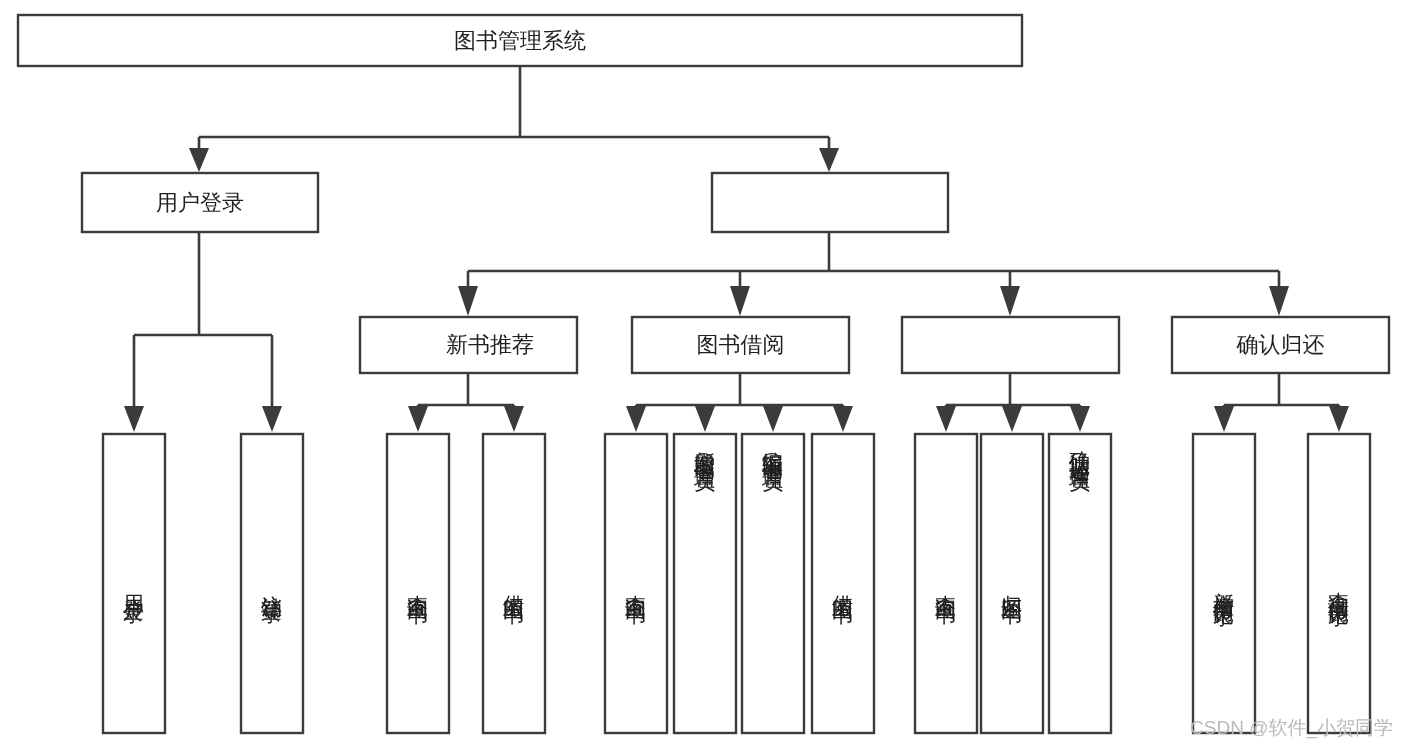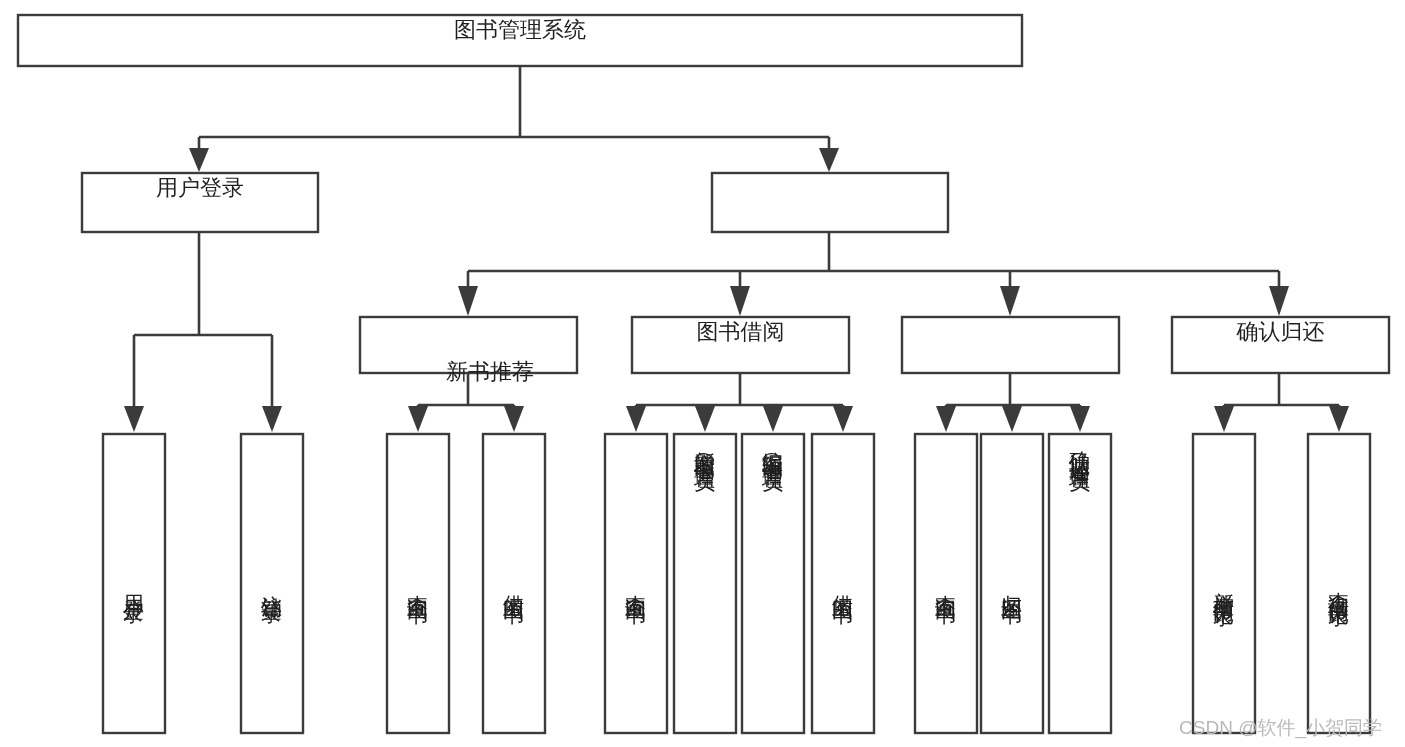--- a/index.html
+++ b/index.html
@@ -53,33 +53,33 @@
     font-family: "Liberation Sans", "DejaVu Sans", sans-serif;
     font-size: 21px;
     line-height: 1;
     letter-spacing: 3px;
     color: #1f1f1f;
     white-space: nowrap;
   }
   .hlabel-wrap {
     position: absolute;
     display: flex;
-    align-items: flex-start;
+    align-items: center;
     justify-content: center;
     pointer-events: none;
   }
   .hlabel-text {
     font-family: "Liberation Sans", "DejaVu Sans", sans-serif;
     font-size: 22px;
     color: #1f1f1f;
     white-space: nowrap;
   }
   .watermark {
     position: absolute;
-    right: 23px;
+    right: 12px;
     bottom: 6px;
     font-family: "Liberation Sans", "DejaVu Sans", sans-serif;
     font-size: 19px;
     color: #b9b9b9;
     white-space: nowrap;
     pointer-events: none;
     margin-left: 6px;
   }
 </style>
 </head>
@@ -179,21 +179,21 @@
   </svg>
 
   <div class="hlabel-wrap" style="left:18px; top:15px; width:1004px; height:51px;">
     <span class="hlabel-text">图书管理系统</span>
   </div>
 
   <div class="hlabel-wrap" style="left:82px; top:173px; width:236px; height:59px;">
     <span class="hlabel-text">用户登录</span>
   </div>
 
-  <div class="hlabel-wrap" style="left:360px; top:317px; width:260px; height:56px;margin-top:40px;">
+  <div class="hlabel-wrap" style="left:360px; top:317px; width:260px; height:56px;">
     <span class="hlabel-text">新书推荐</span>
   </div>
   <div class="hlabel-wrap" style="left:632px; top:317px; width:217px; height:56px;border-radius:24px;">
     <span class="hlabel-text">图书借阅</span>
   </div>
   <div class="hlabel-wrap" style="left:1172px; top:317px; width:217px; height:56px;">
     <span class="hlabel-text">确认归还</span>
   </div>
 
   <div class="vlabel-wrap" style="left:103px; top:434px; width:62px; height:299px;">

